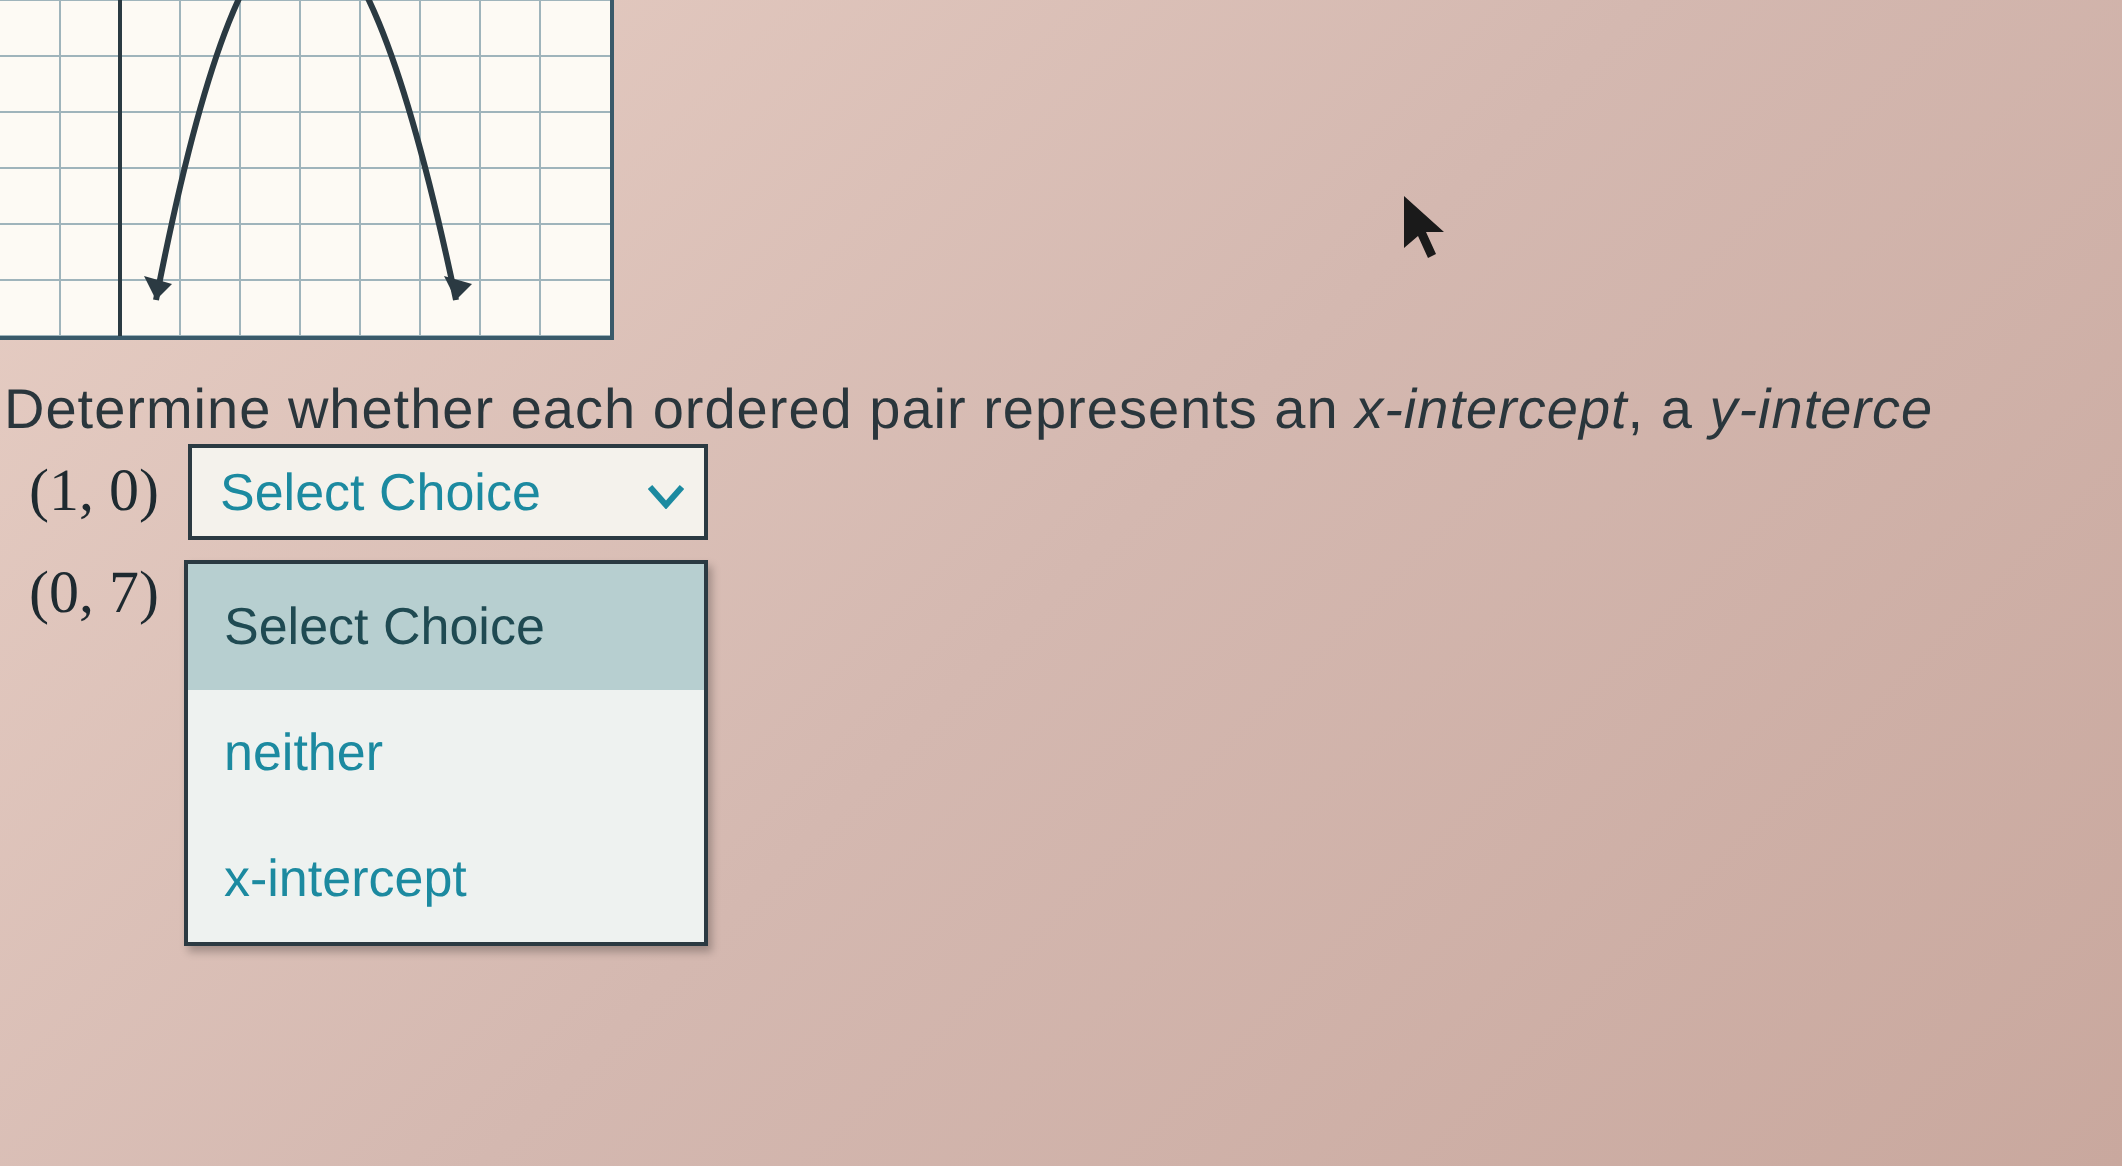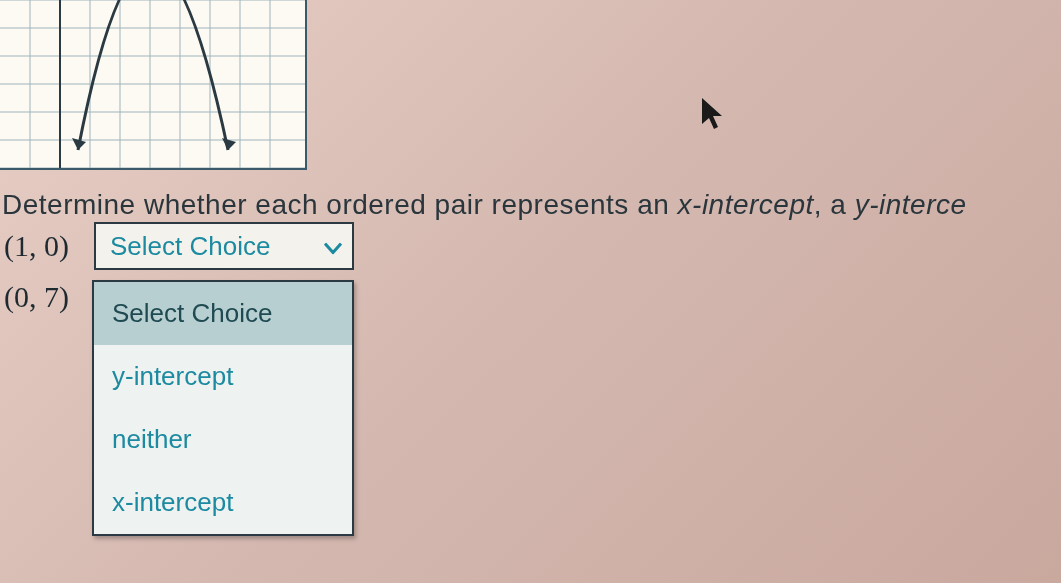--- a/index.html
+++ b/index.html
@@ -46,20 +46,21 @@
     align-items: center;
   }
   .row1 { top: 222px; }
   .row2 { top: 280px; }
   .pair {
     font-size: 30px;
     color: #1e2a30;
     font-family: "Times New Roman", serif;
     margin-right: 4px;
     min-width: 86px;
+    text-align: center;
   }
   .select-box {
     border: 2px solid #2b3a42;
     background: #f4f2ec;
     height: 44px;
     display: flex;
     align-items: center;
     padding: 0 40px 0 14px;
     font-size: 26px;
     color: #1c8aa0;
@@ -146,21 +147,20 @@
     </span>
   </div>
 </div>
 
 <div class="row row2">
   <span class="pair">(0, 7)</span>
 </div>
 
 <div class="dropdown">
   <div class="opt hi">Select Choice</div>
-  <div class="opt">y-intercept</div>
   <div class="opt">neither</div>
   <div class="opt">x-intercept</div>
 </div>
 
 <div class="cursor">
   <svg width="26" height="36" viewBox="0 0 26 36">
     <path d="M2 2 L2 28 L9 22 L14 33 L18 31 L13 20 L22 20 Z" fill="#1a1a1a"></path>
   </svg>
 </div>
 

